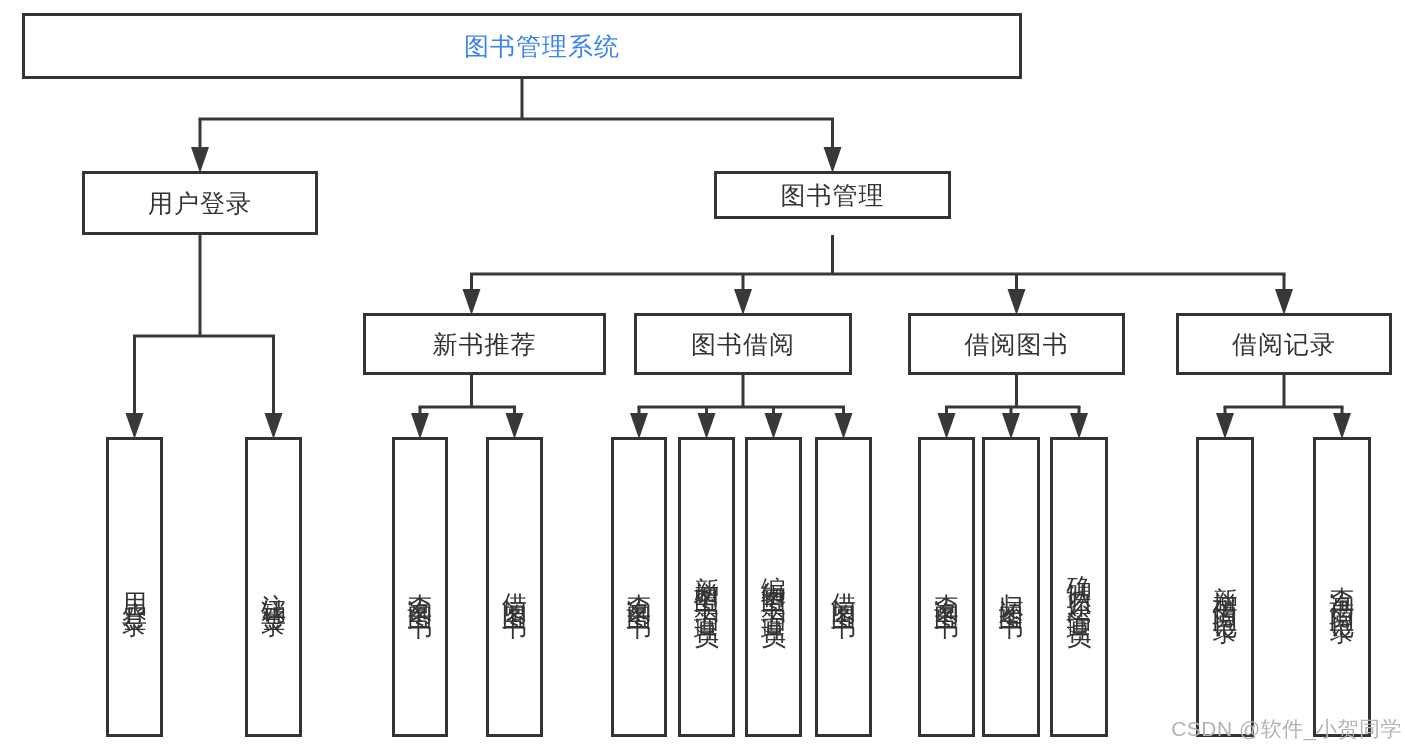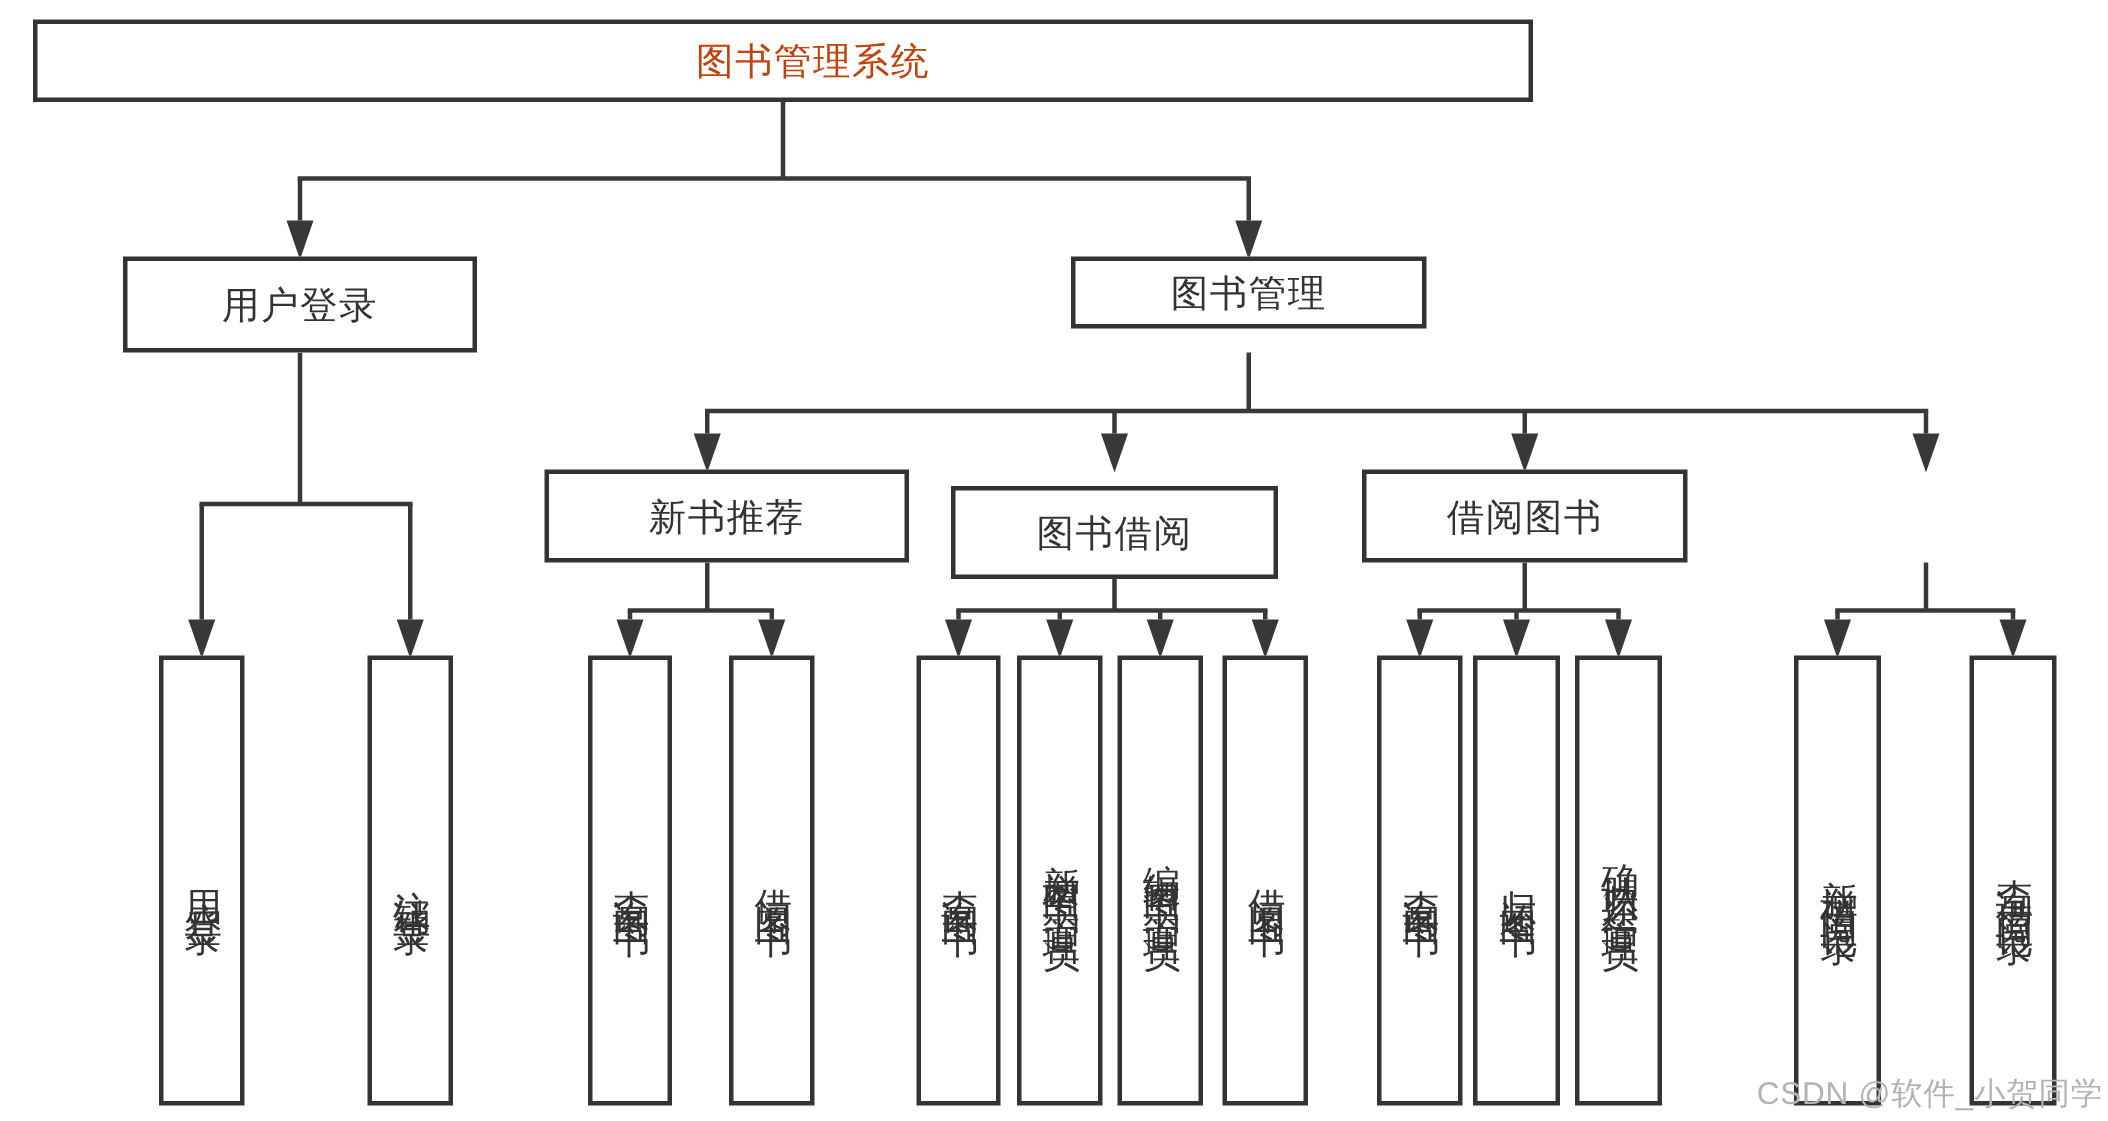--- a/index.html
+++ b/index.html
@@ -99,37 +99,40 @@
       <line x1="1079" y1="407" x2="1079" y2="413" stroke="#383838" stroke-width="3"></line>
       <polygon points="1070,413 1088,413 1079,439" fill="#383838"></polygon>
       <line x1="1284" y1="375" x2="1284" y2="407" stroke="#383838" stroke-width="3"></line>
       <line x1="1223.5" y1="407" x2="1343.5" y2="407" stroke="#383838" stroke-width="3"></line>
       <line x1="1225" y1="407" x2="1225" y2="413" stroke="#383838" stroke-width="3"></line>
       <polygon points="1216,413 1234,413 1225,439" fill="#383838"></polygon>
       <line x1="1342" y1="407" x2="1342" y2="413" stroke="#383838" stroke-width="3"></line>
       <polygon points="1333,413 1351,413 1342,439" fill="#383838"></polygon>
     </svg>
   <div id="watermark" style="color: rgb(179, 179, 179);">CSDN @软件_小贺同学</div>
-<div class="node horizontal" style="left: 22px; top: 13px; width: 1000px; height: 55px; border-color: rgb(51, 51, 51); color: #c2410c; padding-left: 40px;">
+<div class="node horizontal" style="left: 22px; top: 13px; width: 1000px; height: 66px; border-color: rgb(51, 51, 51); color: #3b82f6; padding-left: 40px;">
       <span class="lbl">图书管理系统</span>
     </div>
     <div class="node horizontal" style="left: 82px; top: 171px; width: 236px; height: 64px; border-color: rgb(51, 51, 51); color: rgb(51, 51, 51);">
       <span class="lbl">用户登录</span>
     </div>
     <div class="node horizontal" style="left: 714px; top: 171px; width: 237px; height: 48px; border-color: rgb(51, 51, 51); color: rgb(51, 51, 51);">
       <span class="lbl">图书管理</span>
     </div>
     <div class="node horizontal" style="left: 363px; top: 313px; width: 243px; height: 62px; border-color: rgb(51, 51, 51); color: rgb(51, 51, 51);">
       <span class="lbl">新书推荐</span>
     </div>
-    <div class="node horizontal" style="left: 634px; top: 313px; width: 218px; height: 62px; border-color: rgb(51, 51, 51); color: rgb(51, 51, 51); margin-top: 11px;">
+    <div class="node horizontal" style="left: 634px; top: 313px; width: 218px; height: 62px; border-color: rgb(51, 51, 51); color: rgb(51, 51, 51);">
       <span class="lbl">图书借阅</span>
     </div>
     <div class="node horizontal" style="left: 908px; top: 313px; width: 217px; height: 62px; border-color: rgb(51, 51, 51); color: rgb(51, 51, 51);">
       <span class="lbl">借阅图书</span>
+    </div>
+    <div class="node horizontal" style="left: 1176px; top: 313px; width: 216px; height: 62px; border-color: rgb(51, 51, 51); color: rgb(51, 51, 51);">
+      <span class="lbl">借阅记录</span>
     </div>
     <div class="node vertical" style="left: 106px; top: 437px; width: 57px; height: 300px; border-color: rgb(51, 51, 51); color: rgb(51, 51, 51);">
       <span class="lbl">用户登录</span>
     </div>
     <div class="node vertical" style="left: 245px; top: 437px; width: 57px; height: 300px; border-color: rgb(51, 51, 51); color: rgb(51, 51, 51);">
       <span class="lbl">注销登录</span>
     </div>
     <div class="node vertical" style="left: 392px; top: 437px; width: 56px; height: 300px; border-color: rgb(51, 51, 51); color: rgb(51, 51, 51);">
       <span class="lbl">查询图书</span>
     </div>

